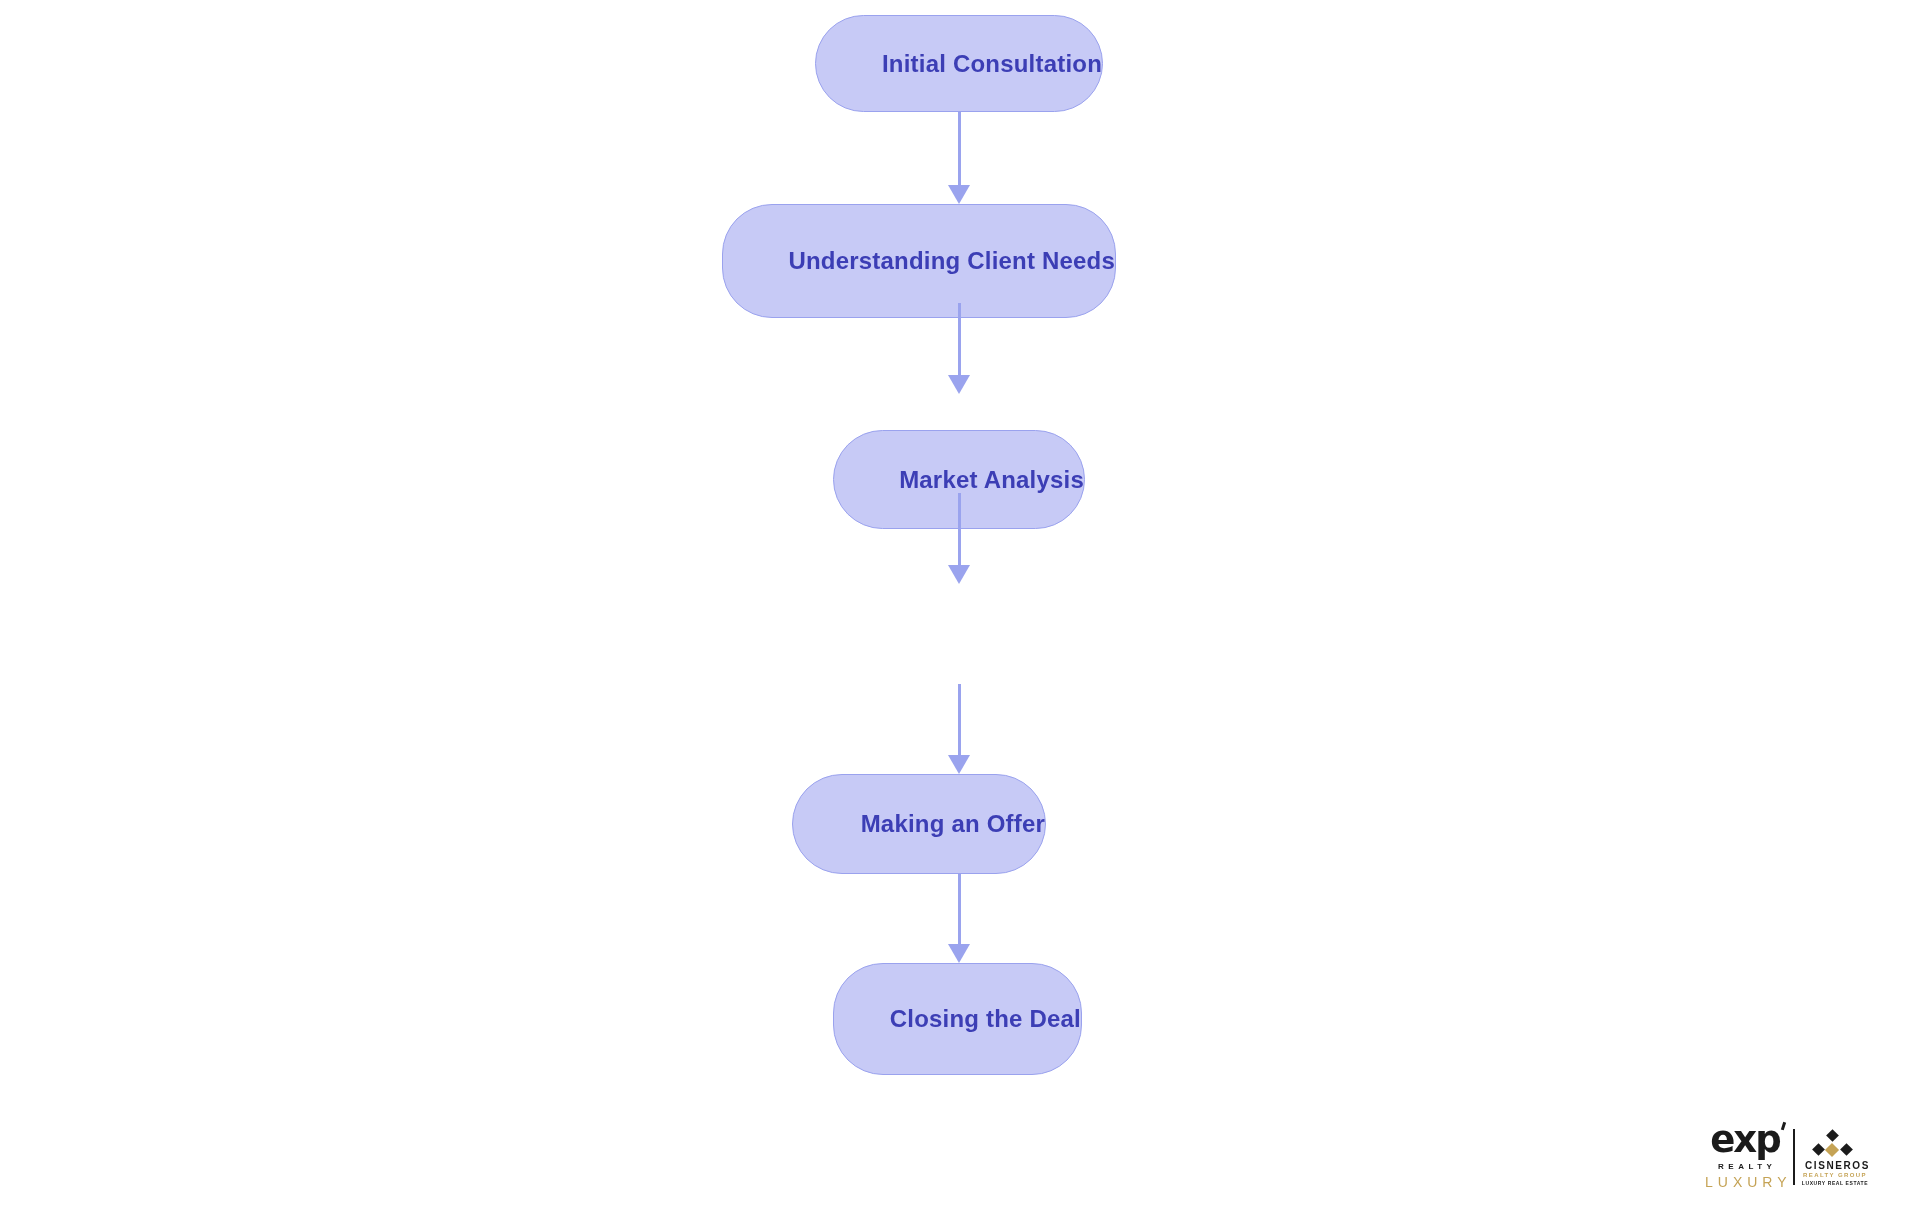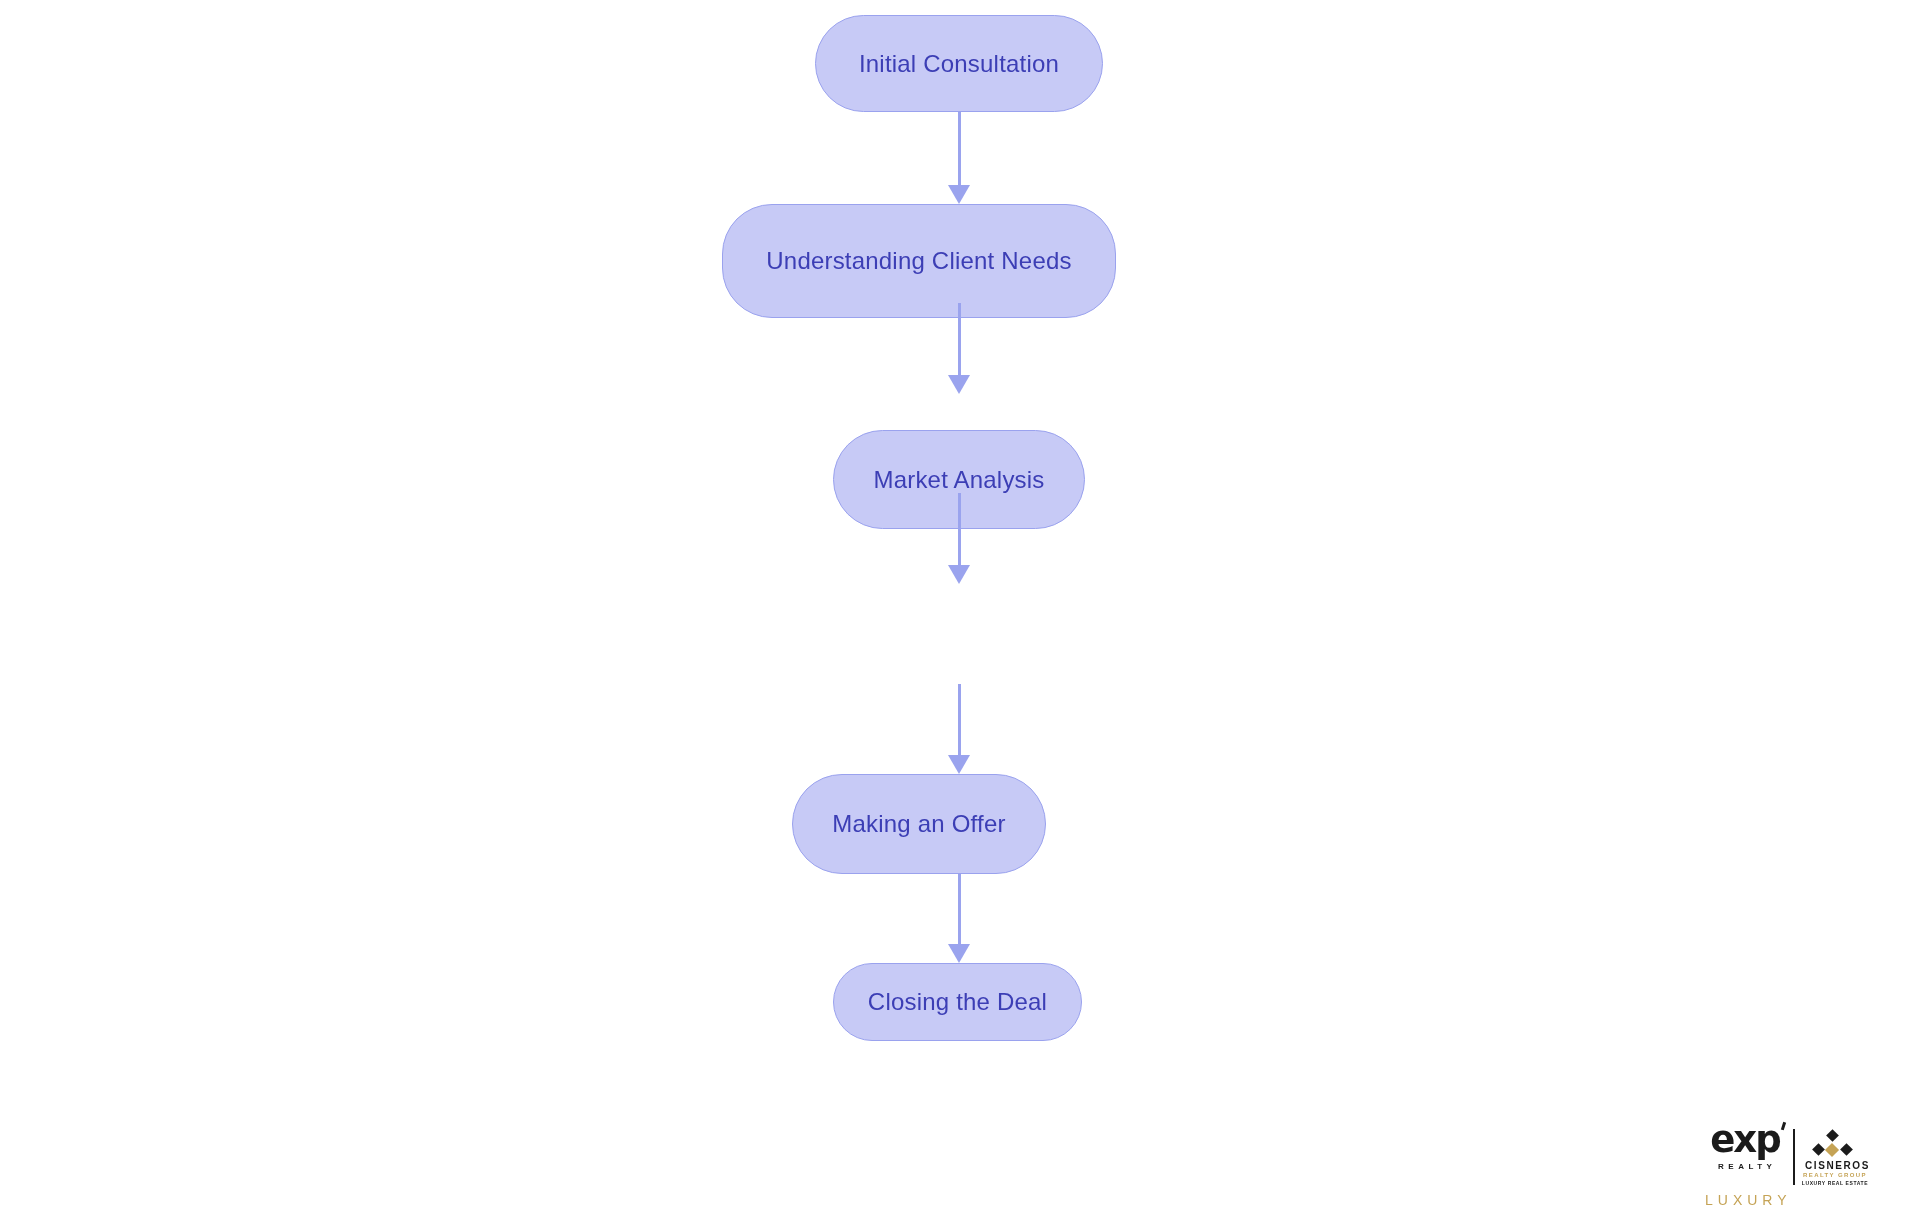--- a/index.html
+++ b/index.html
@@ -14,37 +14,37 @@
     background: #ffffff;
     overflow: hidden;
     font-family: "Liberation Sans", sans-serif;
   }
 
   
   .node {
     position: absolute;
     display: flex;
     align-items: center;
-    justify-content: center;
+    justify-content: flex-end;
     background: #c7caf6;
     border: 1.5px solid #9aa2ee;
     border-radius: 50px;
     box-sizing: border-box;
     color: #3c3eb5;
     font-size: 24px;
-    font-weight: 400;
+    font-weight: 700;
     letter-spacing: 0.2px;
     white-space: nowrap;
   }
   .n1 { left: 815px; top: 15px;  width: 288px; height: 97px; }
   .n2 { left: 722px; top: 204px; width: 394px; height: 114px; }
   .n3 { left: 833px; top: 394px; width: 252px; height: 99px; margin-top: 36px; }
   .n4 { left: 828px; top: 584px; width: 260px; height: 100px; }
   .n5 { left: 792px; top: 774px; width: 254px; height: 100px; }
-  .n6 { left: 833px; top: 963px; width: 249px; height: 78px; }
+  .n6 { left: 833px; top: 963px; width: 249px; height: 112px; }
 
   
   .arrow {
     position: absolute;
     left: 948px;
     width: 22px;
     display: flex;
     flex-direction: column;
     align-items: center;
   }
@@ -97,21 +97,21 @@
     font-size: 8px;
     font-weight: bold;
     letter-spacing: 4.5px;
     margin-top: 6px;
     text-indent: 4.5px;
   }
   .exp-luxury {
     font-size: 14px;
     letter-spacing: 5px;
     color: #c5a355;
-    margin-top: 21px;
+    margin-top: 3px;
     text-indent: 5px;
   }
   .brand-divider {
     position: absolute;
     left: 1793px;
     top: 1129px;
     width: 1.5px;
     height: 56px;
     background: #1b1b1b;
   }

